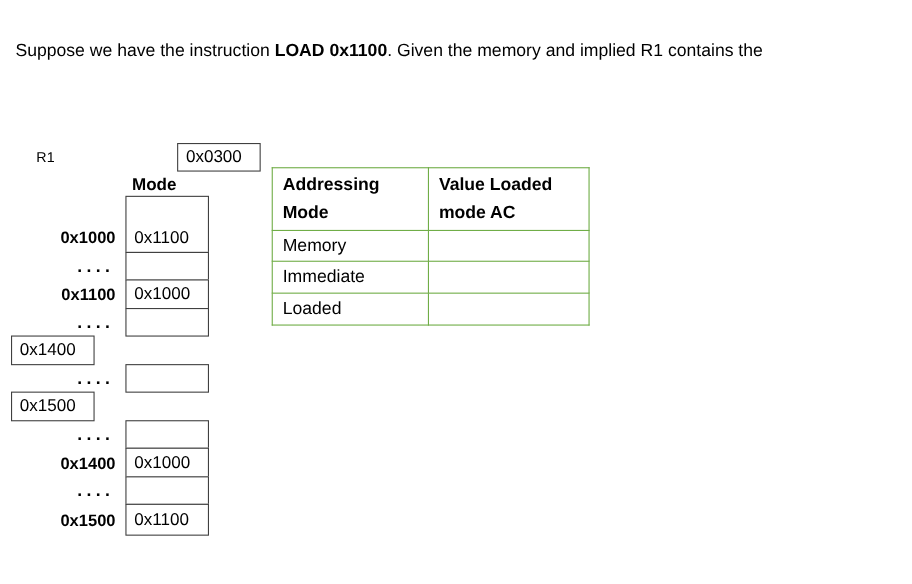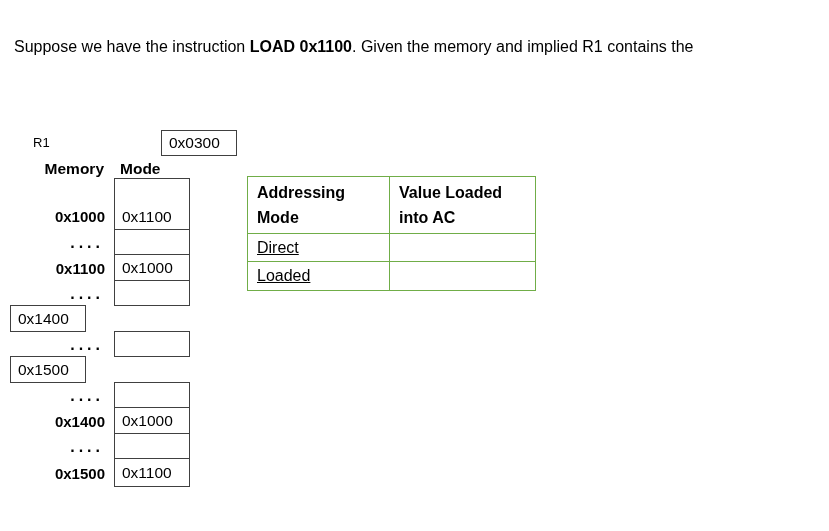--- a/index.html
+++ b/index.html
@@ -64,22 +64,22 @@
   .mrow.gap{height:25px;}
   .mrow.val{height:26px;}
   .mrow.val-last{height:28px;}
   .mlabel.dots{
     font-size:16px;letter-spacing:4px;padding-right:10px;
     align-items:center;
   }
 
   
   table.modes{
-    position:absolute;left:247px;top:176px;
-    border-collapse:collapse;table-layout:fixed;text-decoration:underline;
+    position:absolute;left:247px;top:152px;
+    border-collapse:collapse;table-layout:fixed;
   }
   table.modes th,table.modes td{
     border:1px solid #70AD47;
     text-align:left;vertical-align:middle;
     padding:0 4px 0 9px;
     font-size:16px;
   }
   table.modes col.c1{width:142px;}
   table.modes col.c2{width:146px;}
   table.modes thead tr{height:57px;}
@@ -95,21 +95,20 @@
 <div class="page">
 
 
   <div class="intro">
     <div><span>Suppose we have the instruction </span><b>LOAD 0x1100</b><span>. Given the memory and implied R1 contains the</span></div>
   </div>
 
   <div class="r1-label">R1</div>
   <div class="r1-box">0x0300</div>
 
-  <div class="mem-hdr-addr">Memory</div>
   <div class="mem-hdr-val">Mode</div>
 
   <div class="mem-stack">
     <div class="mrow tall">
       <div class="mlabel">0x1000</div>
       <div class="mcell">0x1100</div>
     </div>
     <div class="mrow gap">
       <div class="mlabel dots">....</div>
       <div class="mcell"></div>
@@ -151,26 +150,30 @@
   </div>
 
   <table class="modes">
     <colgroup>
         <col class="c1">
         <col class="c2">
       </colgroup>
     <thead>
       <tr>
         <th><span class="wrap1">Addressing Mode</span></th>
-        <th><span class="wrap2">Value Loaded into AC</span></th>
+        <th><span class="wrap2">Value Loaded mode AC</span></th>
       </tr>
     </thead>
     <tbody>
       <tr>
-        <td>Direct</td>
+        <td>Memory</td>
+        <td></td>
+      </tr>
+      <tr>
+        <td>Immediate</td>
         <td></td>
       </tr>
       <tr>
         <td>Loaded</td>
         <td></td>
       </tr>
     </tbody>
   </table>
 
 </div>

